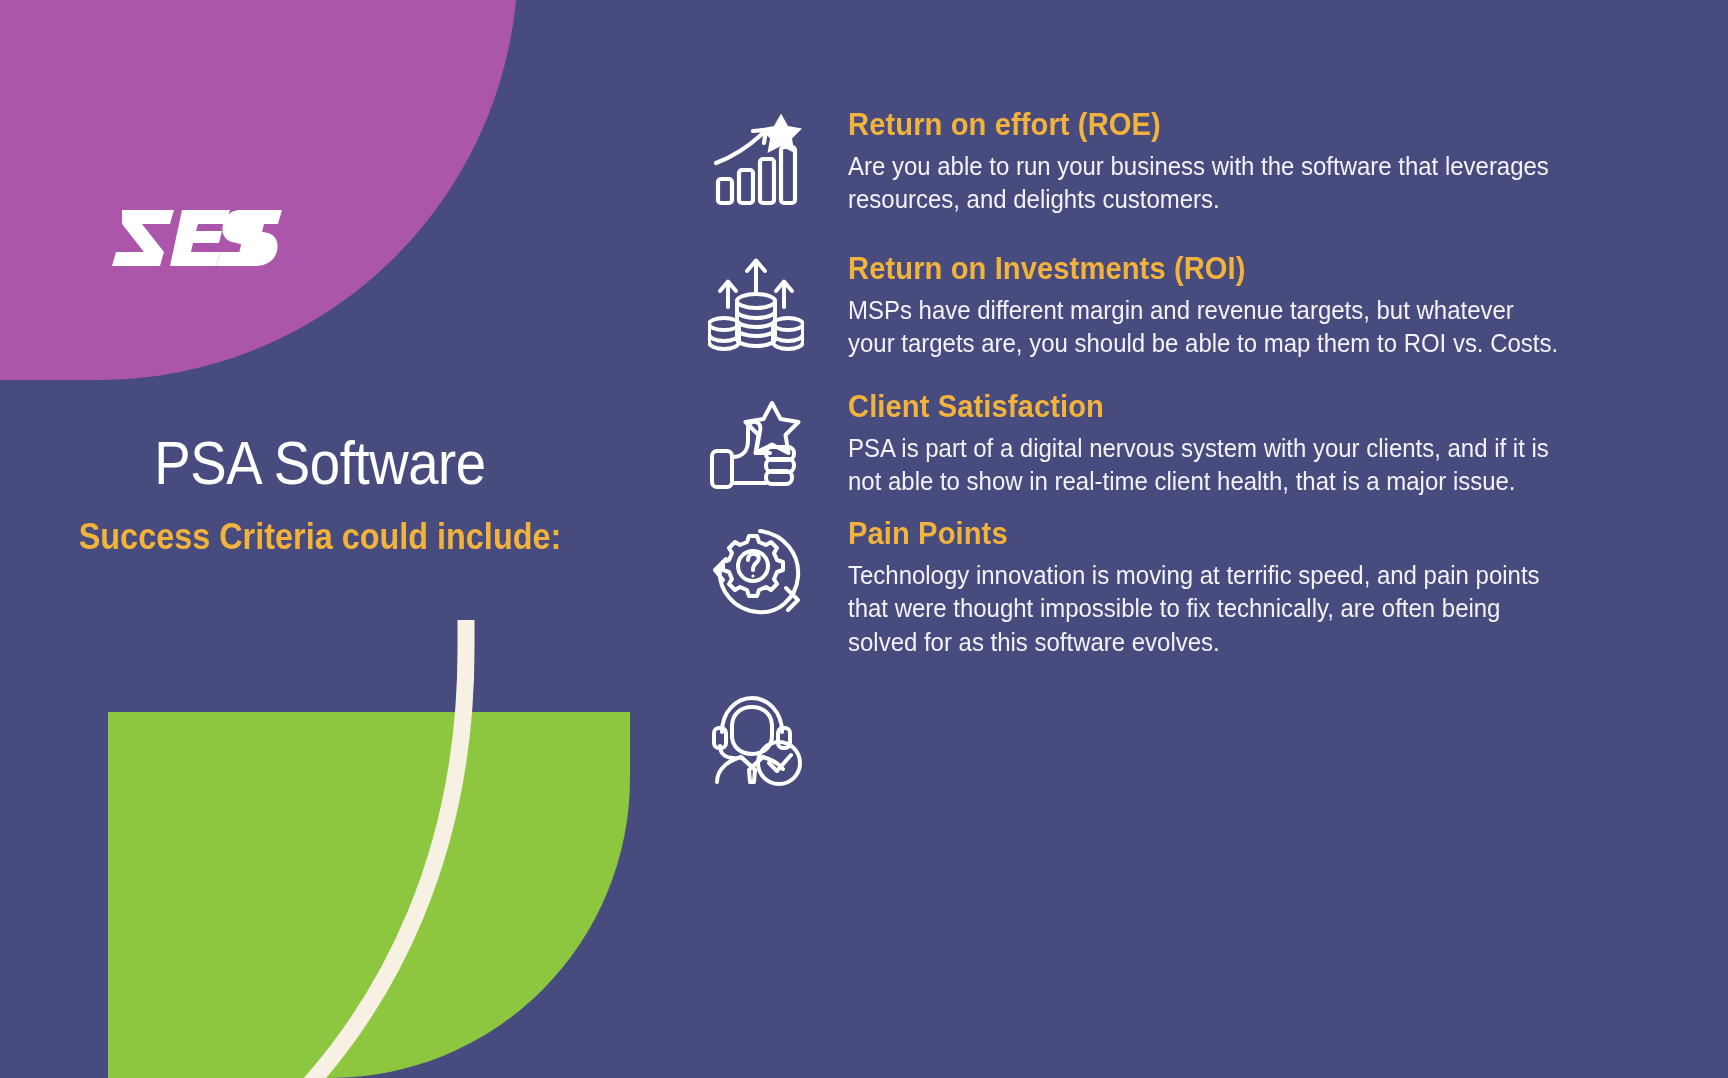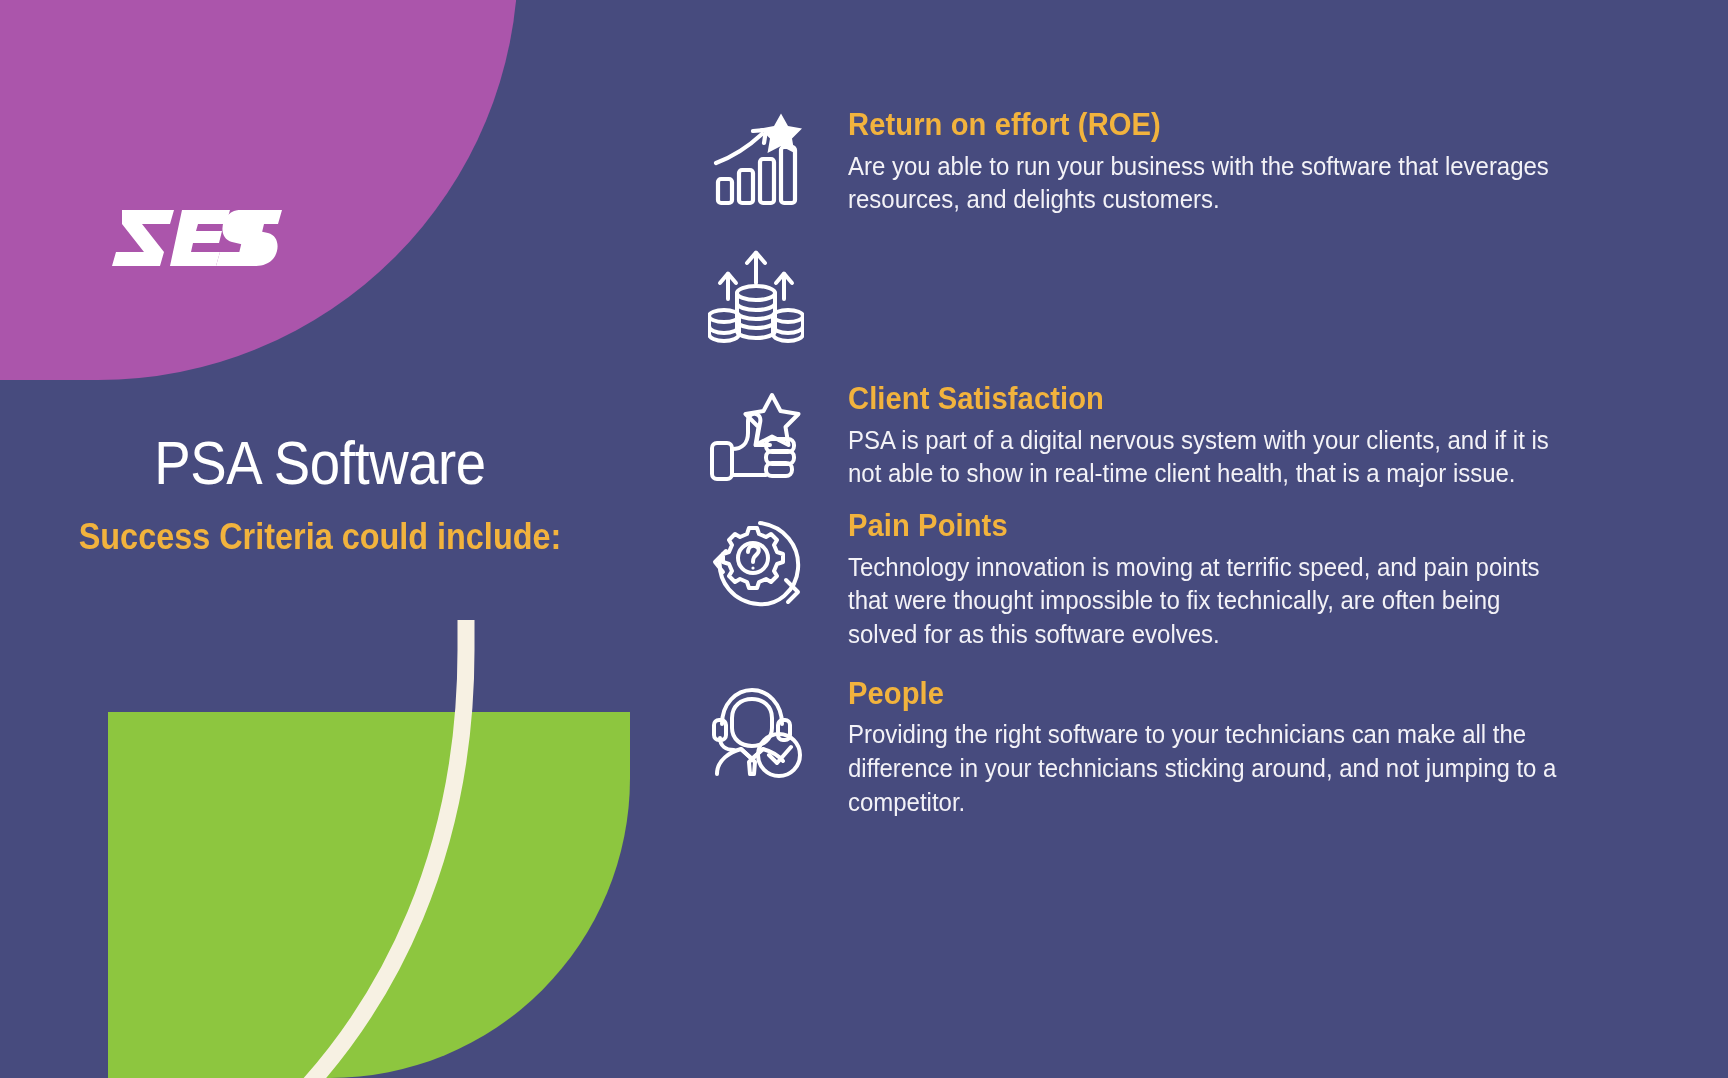--- a/index.html
+++ b/index.html
@@ -126,21 +126,21 @@
     font-size: 25.5px;
     font-weight: 400;
     line-height: 1.32;
     margin: 0;
     max-width: 760px;
     transform: scaleX(0.94);
     transform-origin: left center;
   }
 
   
-  .item-0 { margin-bottom: 24px; }
+  .item-0 { margin-bottom: 32px; }
   .item-1 { margin-bottom: 26px; }
   .item-2 { margin-bottom: 15px; }
   .item-3 { margin-bottom: 22px; }
 </style>
 </head>
 <body>
 
 <div id="canvas">
 
   <div class="purple-quarter"></div>
@@ -213,20 +213,24 @@
             <ellipse cx="16" cy="67" rx="15" ry="6"></ellipse>
             <path d="M1 67 L1 85 C1 89 8 92 16 92 C24 92 31 89 31 85 L31 67"></path>
             <path d="M1 77 C1 81 8 84 16 84 C24 84 31 81 31 77"></path>
 
             <ellipse cx="80" cy="67" rx="15" ry="6"></ellipse>
             <path d="M65 67 L65 85 C65 89 72 92 80 92 C88 92 95 89 95 85 L95 67"></path>
             <path d="M65 77 C65 81 72 84 80 84 C88 84 95 81 95 77"></path>
           </g>
         </svg>
       </div>
+      <div class="text-cell">
+        <p class="item-title">Return on Investments (ROI)</p>
+        <p class="item-body">MSPs have different margin and revenue targets, but whatever your targets are, you should be able to map them to ROI vs. Costs.</p>
+      </div>
     </div>
 
     <div class="criteria-item item-2">
       <div class="icon-cell">
         <svg width="96" height="96" viewBox="0 0 96 96" fill="none" xmlns="http://www.w3.org/2000/svg">
           <g stroke="#ffffff" stroke-width="4" stroke-linejoin="round" stroke-linecap="round" fill="none">
 
             <path d="M64 8 L72.5 24 L90.5 27 L77.5 40 L80.5 58 L64 49.5 L47.5 58 L50.5 40 L37.5 27 L55.5 24 Z"></path>
 
             <rect x="4" y="56" width="20" height="36" rx="5"></rect>
@@ -287,20 +291,16 @@
             <path d="M9 92 C9 78 22 70 33 67 L44 77 L55 67 C62 69 70 73 75 79"></path>
 
             <path d="M33 67 L44 77 L55 67"></path>
             <path d="M41 80 L44 77 L47 80 L46 92 L42 92 Z"></path>
 
             <circle cx="71" cy="73" r="21"></circle>
             <path d="M61 73 L69 81 L83 65"></path>
           </g>
         </svg>
       </div>
-      <div class="text-cell">
-        <p class="item-title">People</p>
-        <p class="item-body">Providing the right software to your technicians can make all the difference in your technicians sticking around, and not jumping to a competitor.</p>
-      </div>
     </div>
 
   </div>
 </div>
 
 </body></html>

